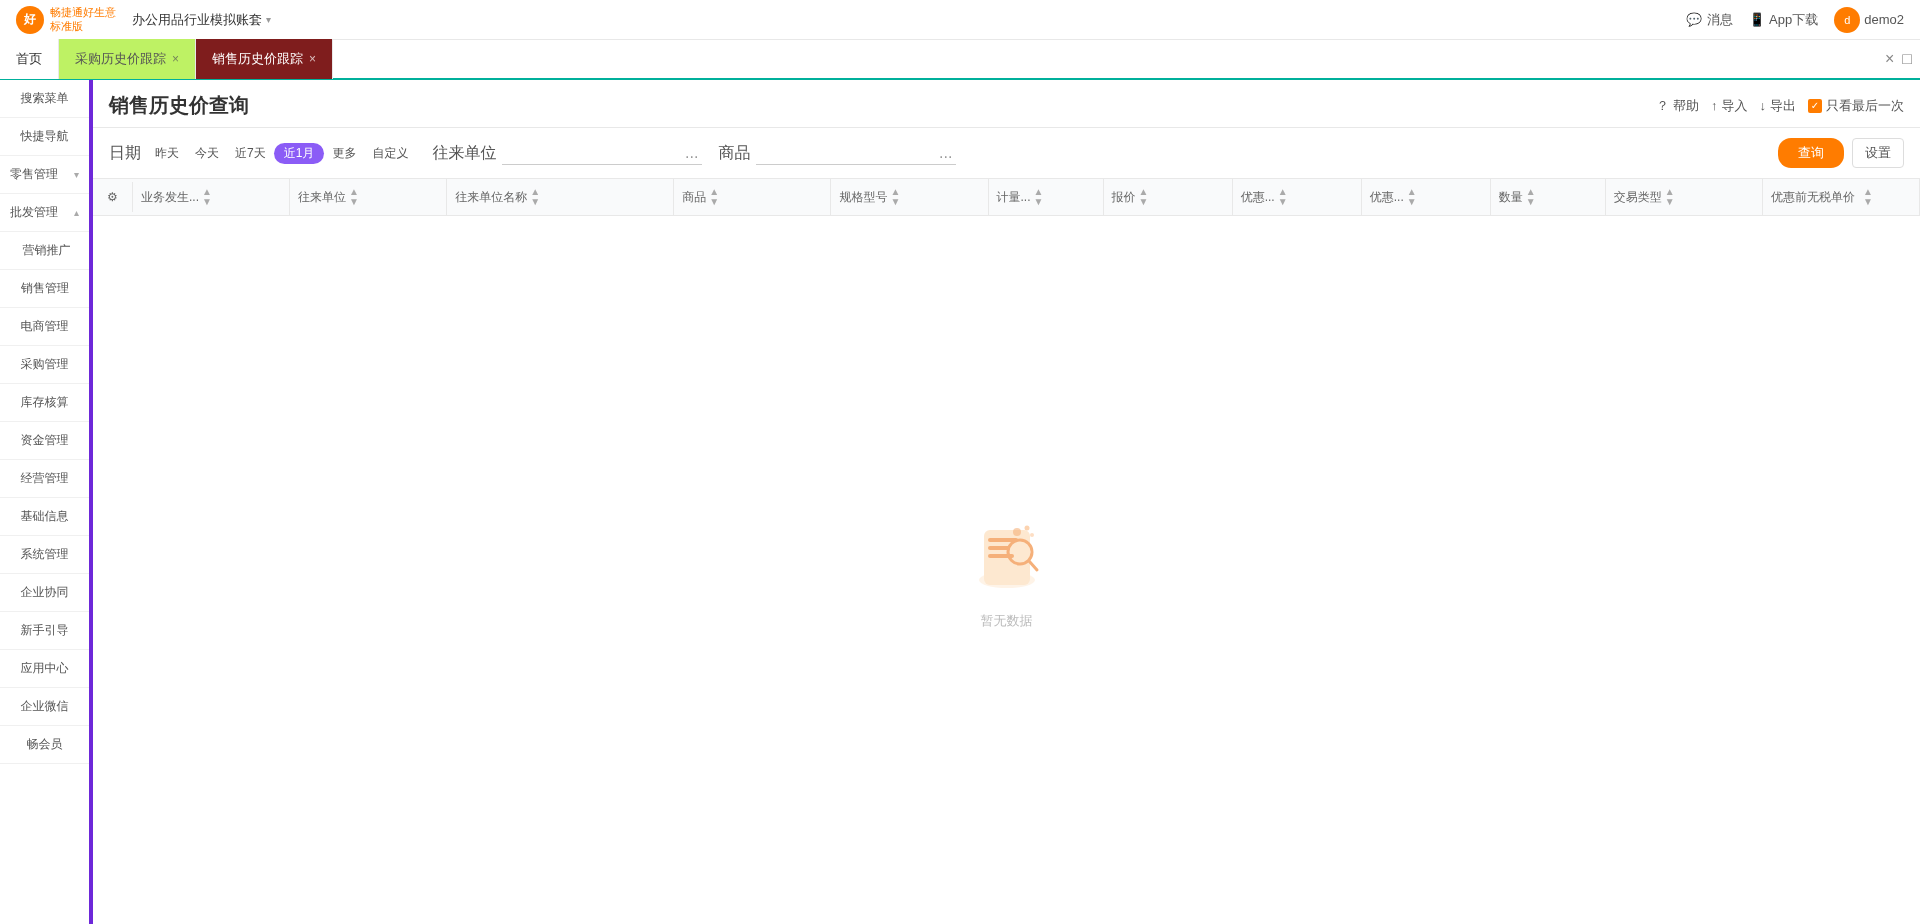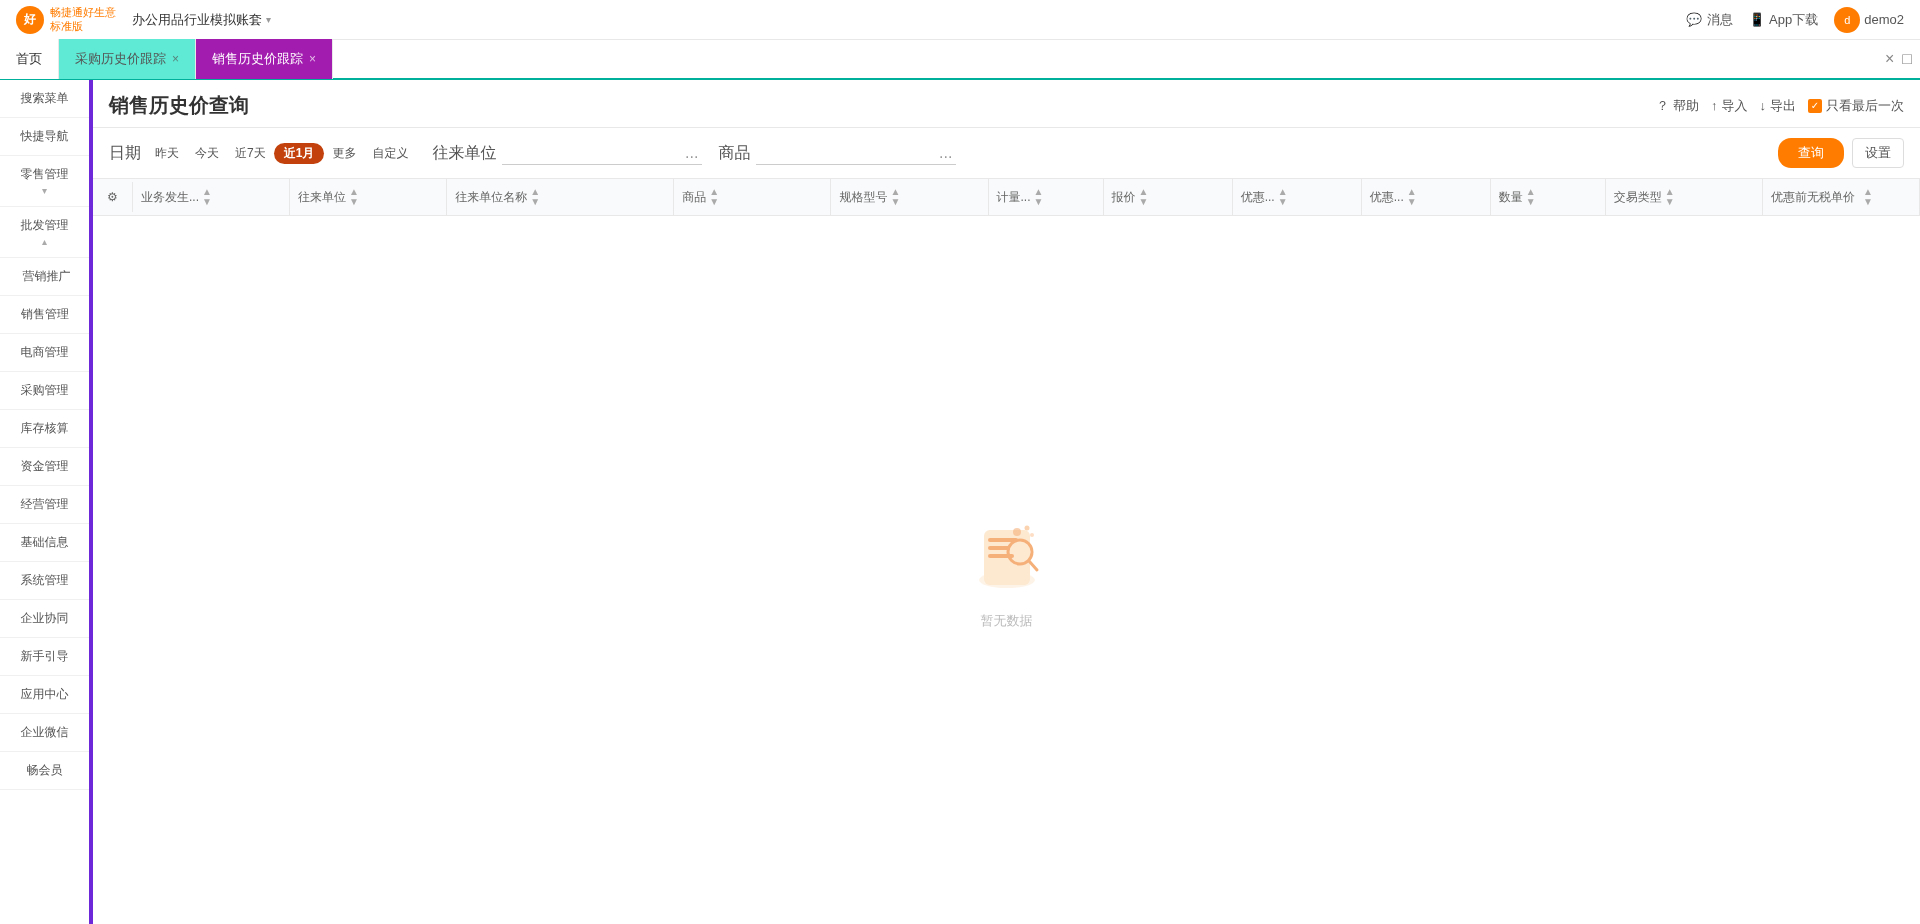--- a/index.html
+++ b/index.html
@@ -48,25 +48,25 @@
       border-right: 1px solid #e8e8e8;
       gap: 6px;
       white-space: nowrap;
     }
     .tab.home {
       background: #fff;
       color: #333;
       font-weight: 500;
     }
     .tab.active {
-      background: #a21caf;
+      background: #7f1d1d;
       color: #fff;
     }
     .tab.inactive {
-      background: #5eead4;
+      background: #bef264;
       color: #555;
     }
     .tab .close-btn { font-size: 12px; color: inherit; opacity: 0.7; cursor: pointer; }
     .tab-bar-actions { margin-left: auto; display: flex; align-items: center; gap: 8px; padding-right: 8px; }
     .tab-bar-action-btn { font-size: 16px; color: #888; cursor: pointer; }
 
     
     .main-layout {
       display: flex;
       flex: 1;
@@ -88,21 +88,21 @@
       text-align: center;
       cursor: pointer;
       font-size: 12px;
       color: #555;
       border-bottom: 1px solid #f0f0f0;
       display: flex;
       align-items: center;
       justify-content: center;
       gap: 2px;
     }
-    .sidebar-item.has-arrow { justify-content: center; gap: 2px; flex-direction: column; }
+    .sidebar-item.has-arrow { justify-content: center; gap: 16px; }
     .sidebar-arrow { font-size: 10px; color: #aaa; }
 
     
     .content-area {
       flex: 1;
       display: flex;
       flex-direction: column;
       overflow: hidden;
       background: #f5f5f5;
     }
@@ -130,21 +130,21 @@
       display: flex;
       align-items: center;
       gap: 16px;
       border-bottom: 1px solid #e8e8e8;
       flex-wrap: wrap;
       flex-shrink: 0;
     }
     .filter-group { display: flex; align-items: center; gap: 6px; }
     .filter-label { color: #555; font-size: 16px; white-space: nowrap; }
     .date-btn { padding: 2px 8px; border-radius: 3px; border: none; background: transparent; cursor: pointer; font-size: 12px; color: #555; }
-    .date-btn.active-date { background: #c2410c; color: #fff; border-radius: 12px; padding: 2px 10px; font-weight: bold; }
+    .date-btn.active-date { background: #8b5cf6; color: #fff; border-radius: 12px; padding: 2px 10px; }
     .filter-input-wrap { display: flex; align-items: center; border-bottom: 1px solid #ccc; padding: 2px 4px; min-width: 200px; }
     .filter-input { border: none; outline: none; font-size: 13px; color: #333; flex: 1; background: transparent; }
     .filter-input-dots { color: #999; font-size: 16px; cursor: pointer; }
     .query-btn { background: #ff7c00; color: #fff; border: none; border-radius: 13px; padding: 6px 20px; font-size: 13px; cursor: pointer; }
     .settings-btn { background: #fff; color: #555; border: 1px solid #ddd; border-radius: 4px; padding: 5px 12px; font-size: 13px; cursor: pointer; }
     .filter-btn-group { display: flex; gap: 0; }
 
     
     .table-area {
       flex: 1;

